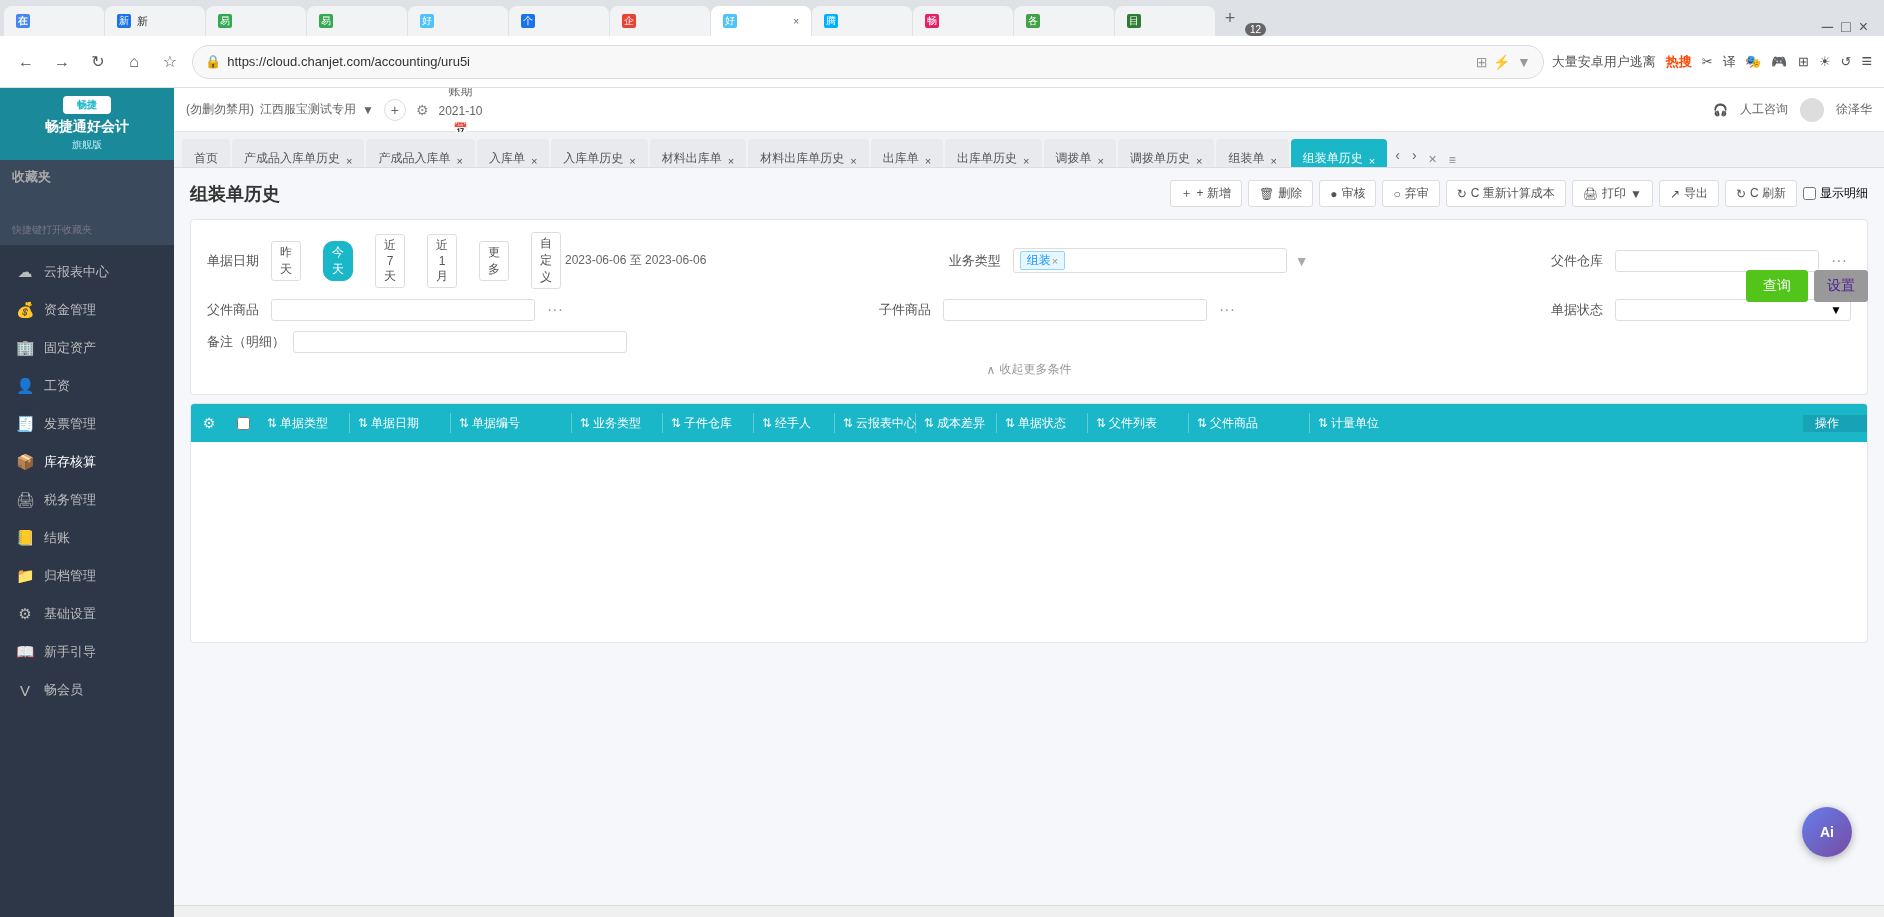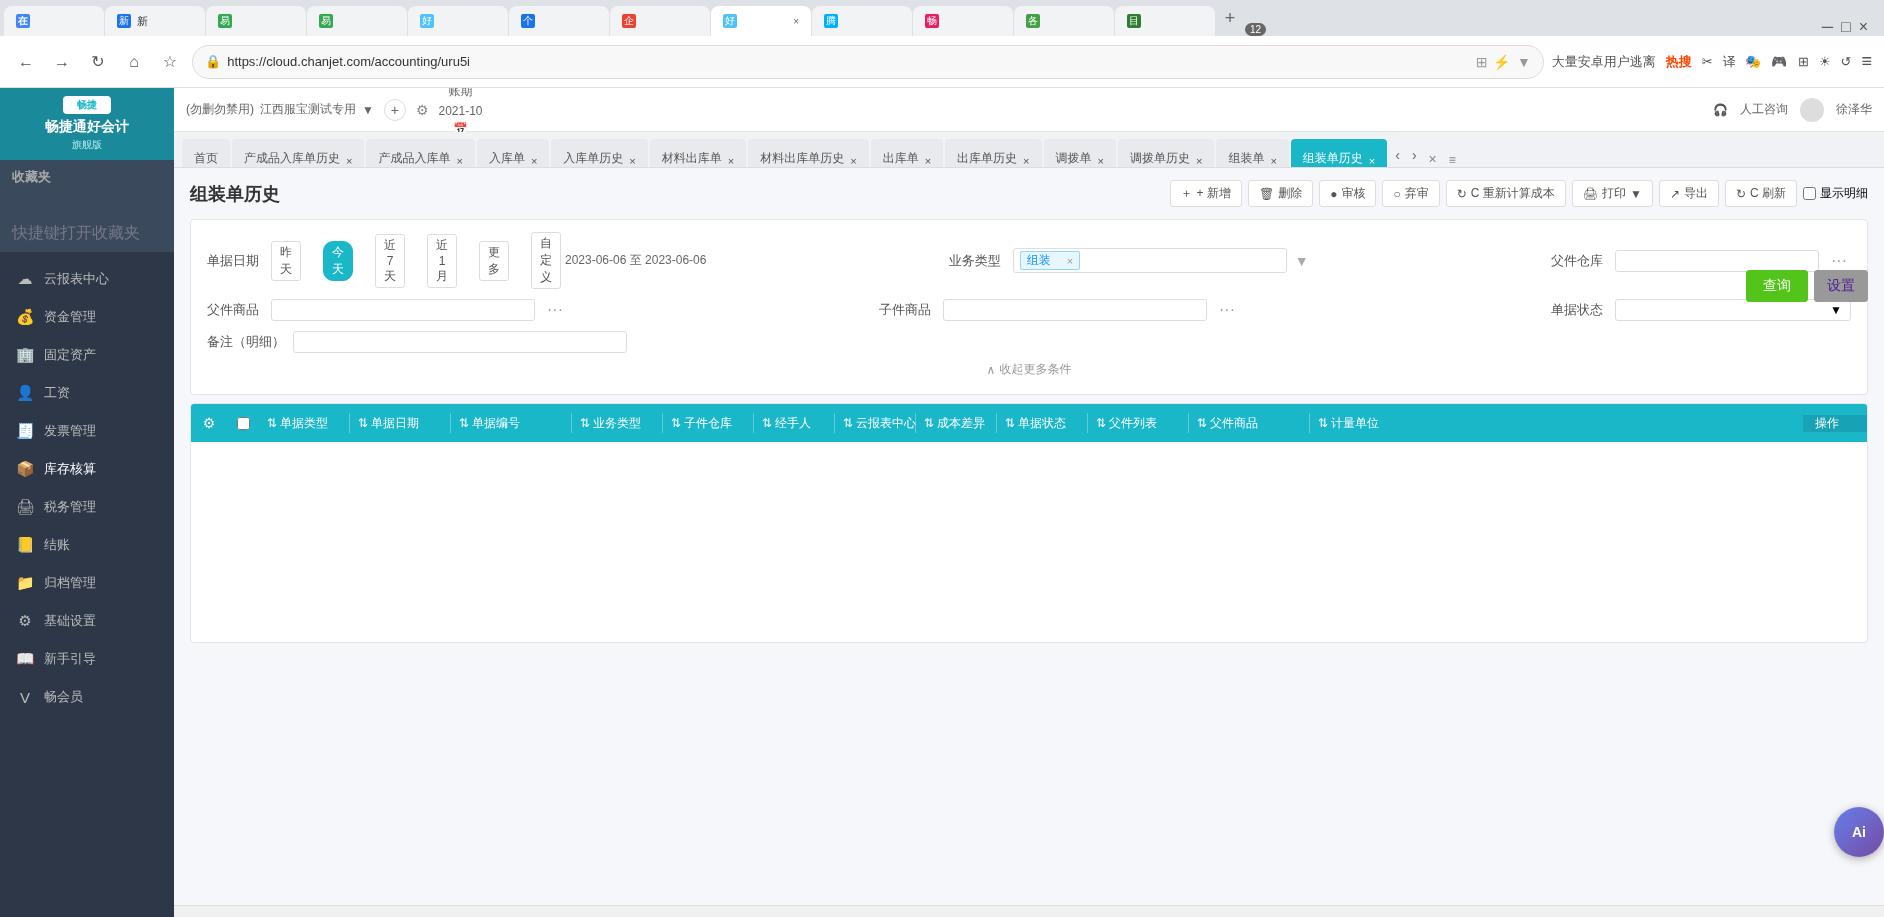--- a/index.html
+++ b/index.html
@@ -28,21 +28,21 @@
     .sidebar { width: 174px; background: #2d3748; color: #ccc; display: flex; flex-direction: column; height: 100%; }
     .sidebar-logo { height: 72px; background: #1a8a9a; display: flex; align-items: center; justify-content: center; flex-direction: column; padding: 8px; }
     .logo-text { color: #fff; font-size: 14px; font-weight: bold; }
     .logo-sub { color: #b2ebf2; font-size: 10px; margin-top: 2px; }
     .sidebar-section { padding: 8px 0; }
     .sidebar-item { display: flex; align-items: center; gap: 10px; padding: 10px 16px; cursor: pointer; font-size: 13px; color: #bbb; }
     .sidebar-item.active { color: #fff; }
     .sidebar-icon { font-size: 15px; width: 18px; text-align: center; }
     .favorites-section { background: #3a4a5c; padding: 8px 12px; font-size: 12px; color: #88a; cursor: pointer; }
     .favorites-title { color: #aaa; font-size: 13px; font-weight: bold; margin-bottom: 4px; }
-    .favorites-hint { color: #778; font-size: 16px; margin-top: 37px; }
+    .favorites-hint { color: #778; font-size: 10px; margin-top: 37px; }
 
     
     .main-content { flex: 1; display: flex; flex-direction: column; background: #f5f7fa; overflow: hidden; }
 
     
     .app-header { height: 44px; background: #fff; display: flex; align-items: center; padding: 0 12px; gap: 10px; border-bottom: 1px solid #e5e5e5; }
     .company-selector { display: flex; align-items: center; gap: 6px; font-size: 12px; color: #666; cursor: pointer; }
     .period-selector { display: flex; align-items: center; gap: 4px; font-size: 12px; color: #666; cursor: pointer; flex-direction: column; }
     .header-right { margin-left: auto; display: flex; align-items: center; gap: 12px; font-size: 12px; color: #666; }
 
@@ -64,21 +64,21 @@
 
     
     .search-panel { background: #fff; border: 1px solid #e5e5e5; border-radius: 4px; padding: 12px 16px; margin-bottom: 8px; }
     .search-row { display: flex; align-items: center; gap: 12px; margin-bottom: 10px; }
     .search-field { display: flex; align-items: center; gap: 8px; flex: 1; }
     .field-label { font-size: 13px; color: #555; white-space: nowrap; min-width: 56px; }
     .date-filters { display: flex; align-items: center; gap: 22px; }
     .date-btn { padding: 2px 8px; border: 1px solid #ddd; border-radius: 3px; font-size: 12px; cursor: pointer; background: #fff; color: #555; }
     .date-btn.active { background: #1ab7c9; color: #fff; border-color: #1ab7c9; border-radius: 10px; }
     .tag-input { display: flex; align-items: center; gap: 4px; border: 1px solid #ddd; border-radius: 3px; padding: 2px 6px; min-width: 120px; font-size: 12px; }
-    .tag { background: #e6f7ff; border: 1px solid #91d5ff; border-radius: 2px; padding: 0 6px; font-size: 12px; color: #1890ff; display: flex; align-items: center; gap: 16px; }
+    .tag { background: #e6f7ff; border: 1px solid #91d5ff; border-radius: 2px; padding: 0 6px; font-size: 12px; color: #1890ff; display: flex; align-items: center; gap: 1px; }
     .tag-close { cursor: pointer; color: #999; font-size: 11px; }
     .field-input { border: 1px solid #ddd; border-radius: 3px; padding: 3px 8px; font-size: 12px; flex: 1; outline: none; min-width: 120px; }
     .ellipsis-btn { color: #999; cursor: pointer; font-size: 16px; padding: 0 4px; }
     .collapse-btn { display: flex; align-items: center; gap: 4px; font-size: 12px; color: #999; cursor: pointer; justify-content: center; padding: 4px; margin-top: 4px; }
 
     
     .status-select { border: 1px solid #ddd; border-radius: 3px; padding: 3px 8px; font-size: 12px; min-width: 80px; background: #fff; display: flex; align-items: center; justify-content: space-between; }
 
     
     .data-table { width: 100%; background: #fff; border: 1px solid #e5e5e5; border-radius: 4px; overflow: hidden; }
@@ -103,21 +103,21 @@
     .col-unit { width: 80px; }
     .col-op { width: 64px; background: #17a2b5; }
 
     
     .divider { width: 1px; background: rgba(255,255,255,0.3); height: 20px; }
 
     
     .scrollbar-area { height: 12px; background: #f0f0f0; border-top: 1px solid #ddd; }
 
     
-    .ai-btn { position: fixed; bottom: 60px; right: 0; width: 50px; height: 50px; background: linear-gradient(135deg, #667eea, #764ba2); border-radius: 50%; display: flex; align-items: center; justify-content: center; color: #fff; font-size: 14px; font-weight: bold; cursor: pointer; box-shadow: 0 2px 8px rgba(0,0,0,0.3); z-index: 1000; }
+    .ai-btn { position: fixed; bottom: 60px; right: 32px; width: 50px; height: 50px; background: linear-gradient(135deg, #667eea, #764ba2); border-radius: 50%; display: flex; align-items: center; justify-content: center; color: #fff; font-size: 14px; font-weight: bold; cursor: pointer; box-shadow: 0 2px 8px rgba(0,0,0,0.3); z-index: 1000; }
 
     .settings-gear { font-size: 14px; }
   </style>
 </head>
 <body>
 
 <div class="browser-frame">
 
   <div class="browser-tabs">
     <div class="tab">

